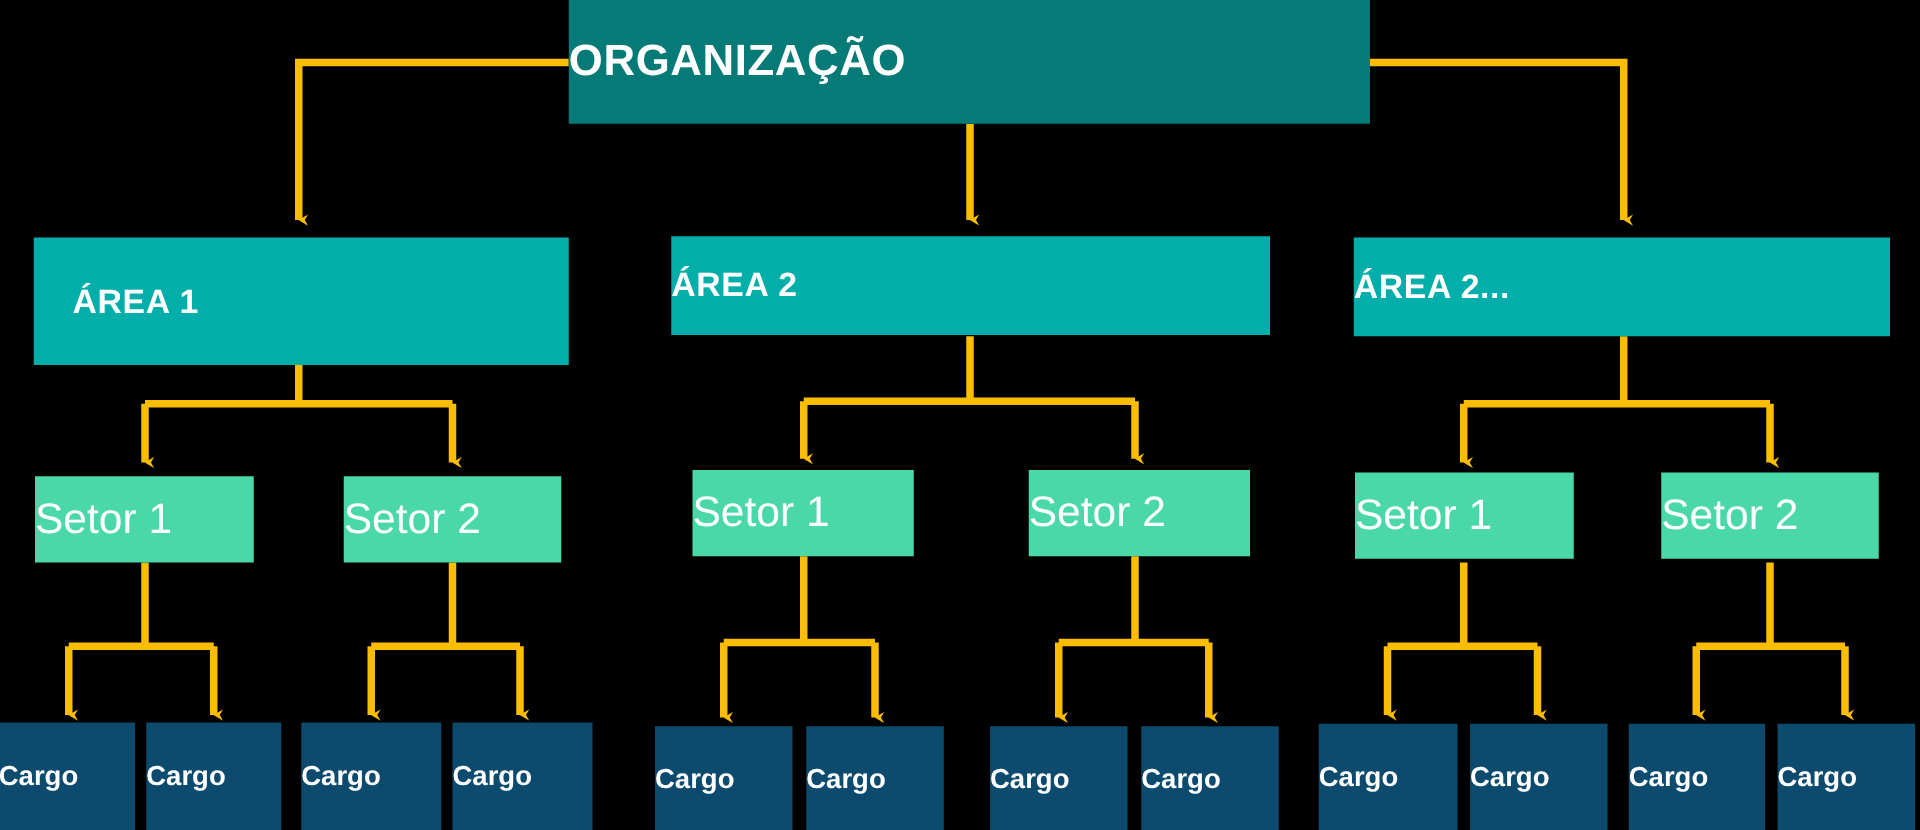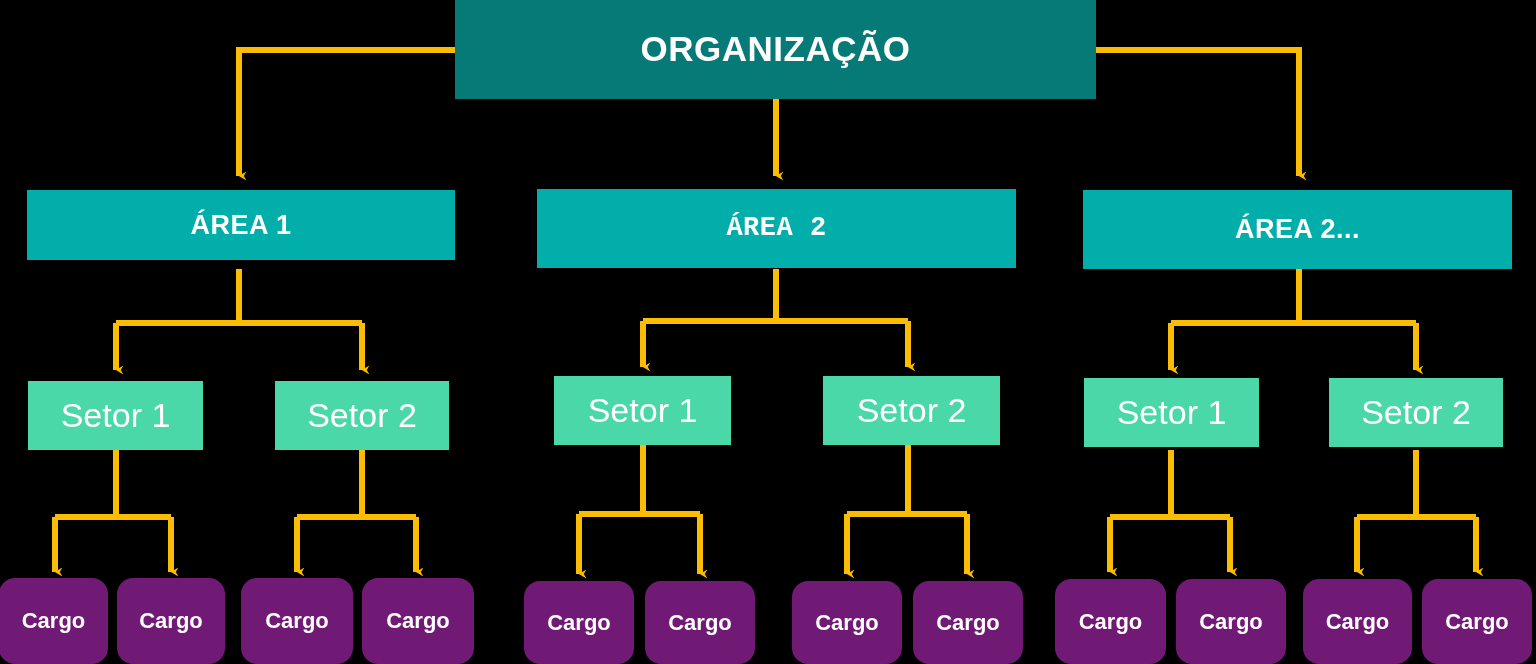--- a/index.html
+++ b/index.html
@@ -21,21 +21,21 @@
     left: 0;
     top: 0;
     width: 1536px;
     height: 664px;
     pointer-events: none;
   }
   .node {
     position: absolute;
     display: flex;
     align-items: center;
-    justify-content: center;
+    justify-content: flex-start;
     color: #FFFFFF;
     text-align: center;
     box-sizing: border-box;
     line-height: 1.05;
     white-space: nowrap;
   }
   .node-root {
     background: #057A77;
     font-size: 35px;
     font-weight: bold;
@@ -46,24 +46,23 @@
     font-size: 27px;
     font-weight: bold;
     letter-spacing: 0.5px;
   }
   .node-setor {
     background: #4BD8A9;
     font-size: 34px;
     font-weight: normal;
   }
   .node-cargo {
-    background: #701a75;
+    background: #0c4a6e;
     font-size: 22px;
     font-weight: bold;
-    border-radius: 16px;
   }
 </style>
 </head>
 <body>
 
 <div id="chart-root">
 
   <svg id="connector-layer" viewBox="0 0 1536 664" width="1536" height="664" xmlns="http://www.w3.org/2000/svg">
     <defs>
       <marker id="arrowhead" markerWidth="9" markerHeight="8" refX="4.5" refY="7.4" orient="auto" markerUnits="userSpaceOnUse">
@@ -123,24 +122,24 @@
       <path d="M1357,517 L1476,517"></path>
       <path d="M1357,517 L1357,572" marker-end="url(#arrowhead)"></path>
       <path d="M1476,517 L1476,572" marker-end="url(#arrowhead)"></path>
     </g>
   </svg>
 
   <div class="node node-root" style="left:455px; top:0px; width:641px; height:99px;">
     <span>ORGANIZAÇÃO</span>
   </div>
 
-  <div class="node node-area" style="left:27px; top:190px; width:428px; height:70px;">
+  <div class="node node-area" style="left:27px; top:190px; width:428px; height:102px;padding-left:31px;">
     <span>ÁREA 1</span>
   </div>
-  <div class="node node-area" style="left:537px; top:189px; width:479px; height:79px;font-family:Liberation Mono, monospace;">
+  <div class="node node-area" style="left:537px; top:189px; width:479px; height:79px;">
     <span>ÁREA 2</span>
   </div>
   <div class="node node-area" style="left:1083px; top:190px; width:429px; height:79px;">
     <span>ÁREA 2...</span>
   </div>
 
   <div class="node node-setor" style="left:28px; top:381px; width:175px; height:69px;">
     <span>Setor 1</span>
   </div>
   <div class="node node-setor" style="left:275px; top:381px; width:174px; height:69px;">

